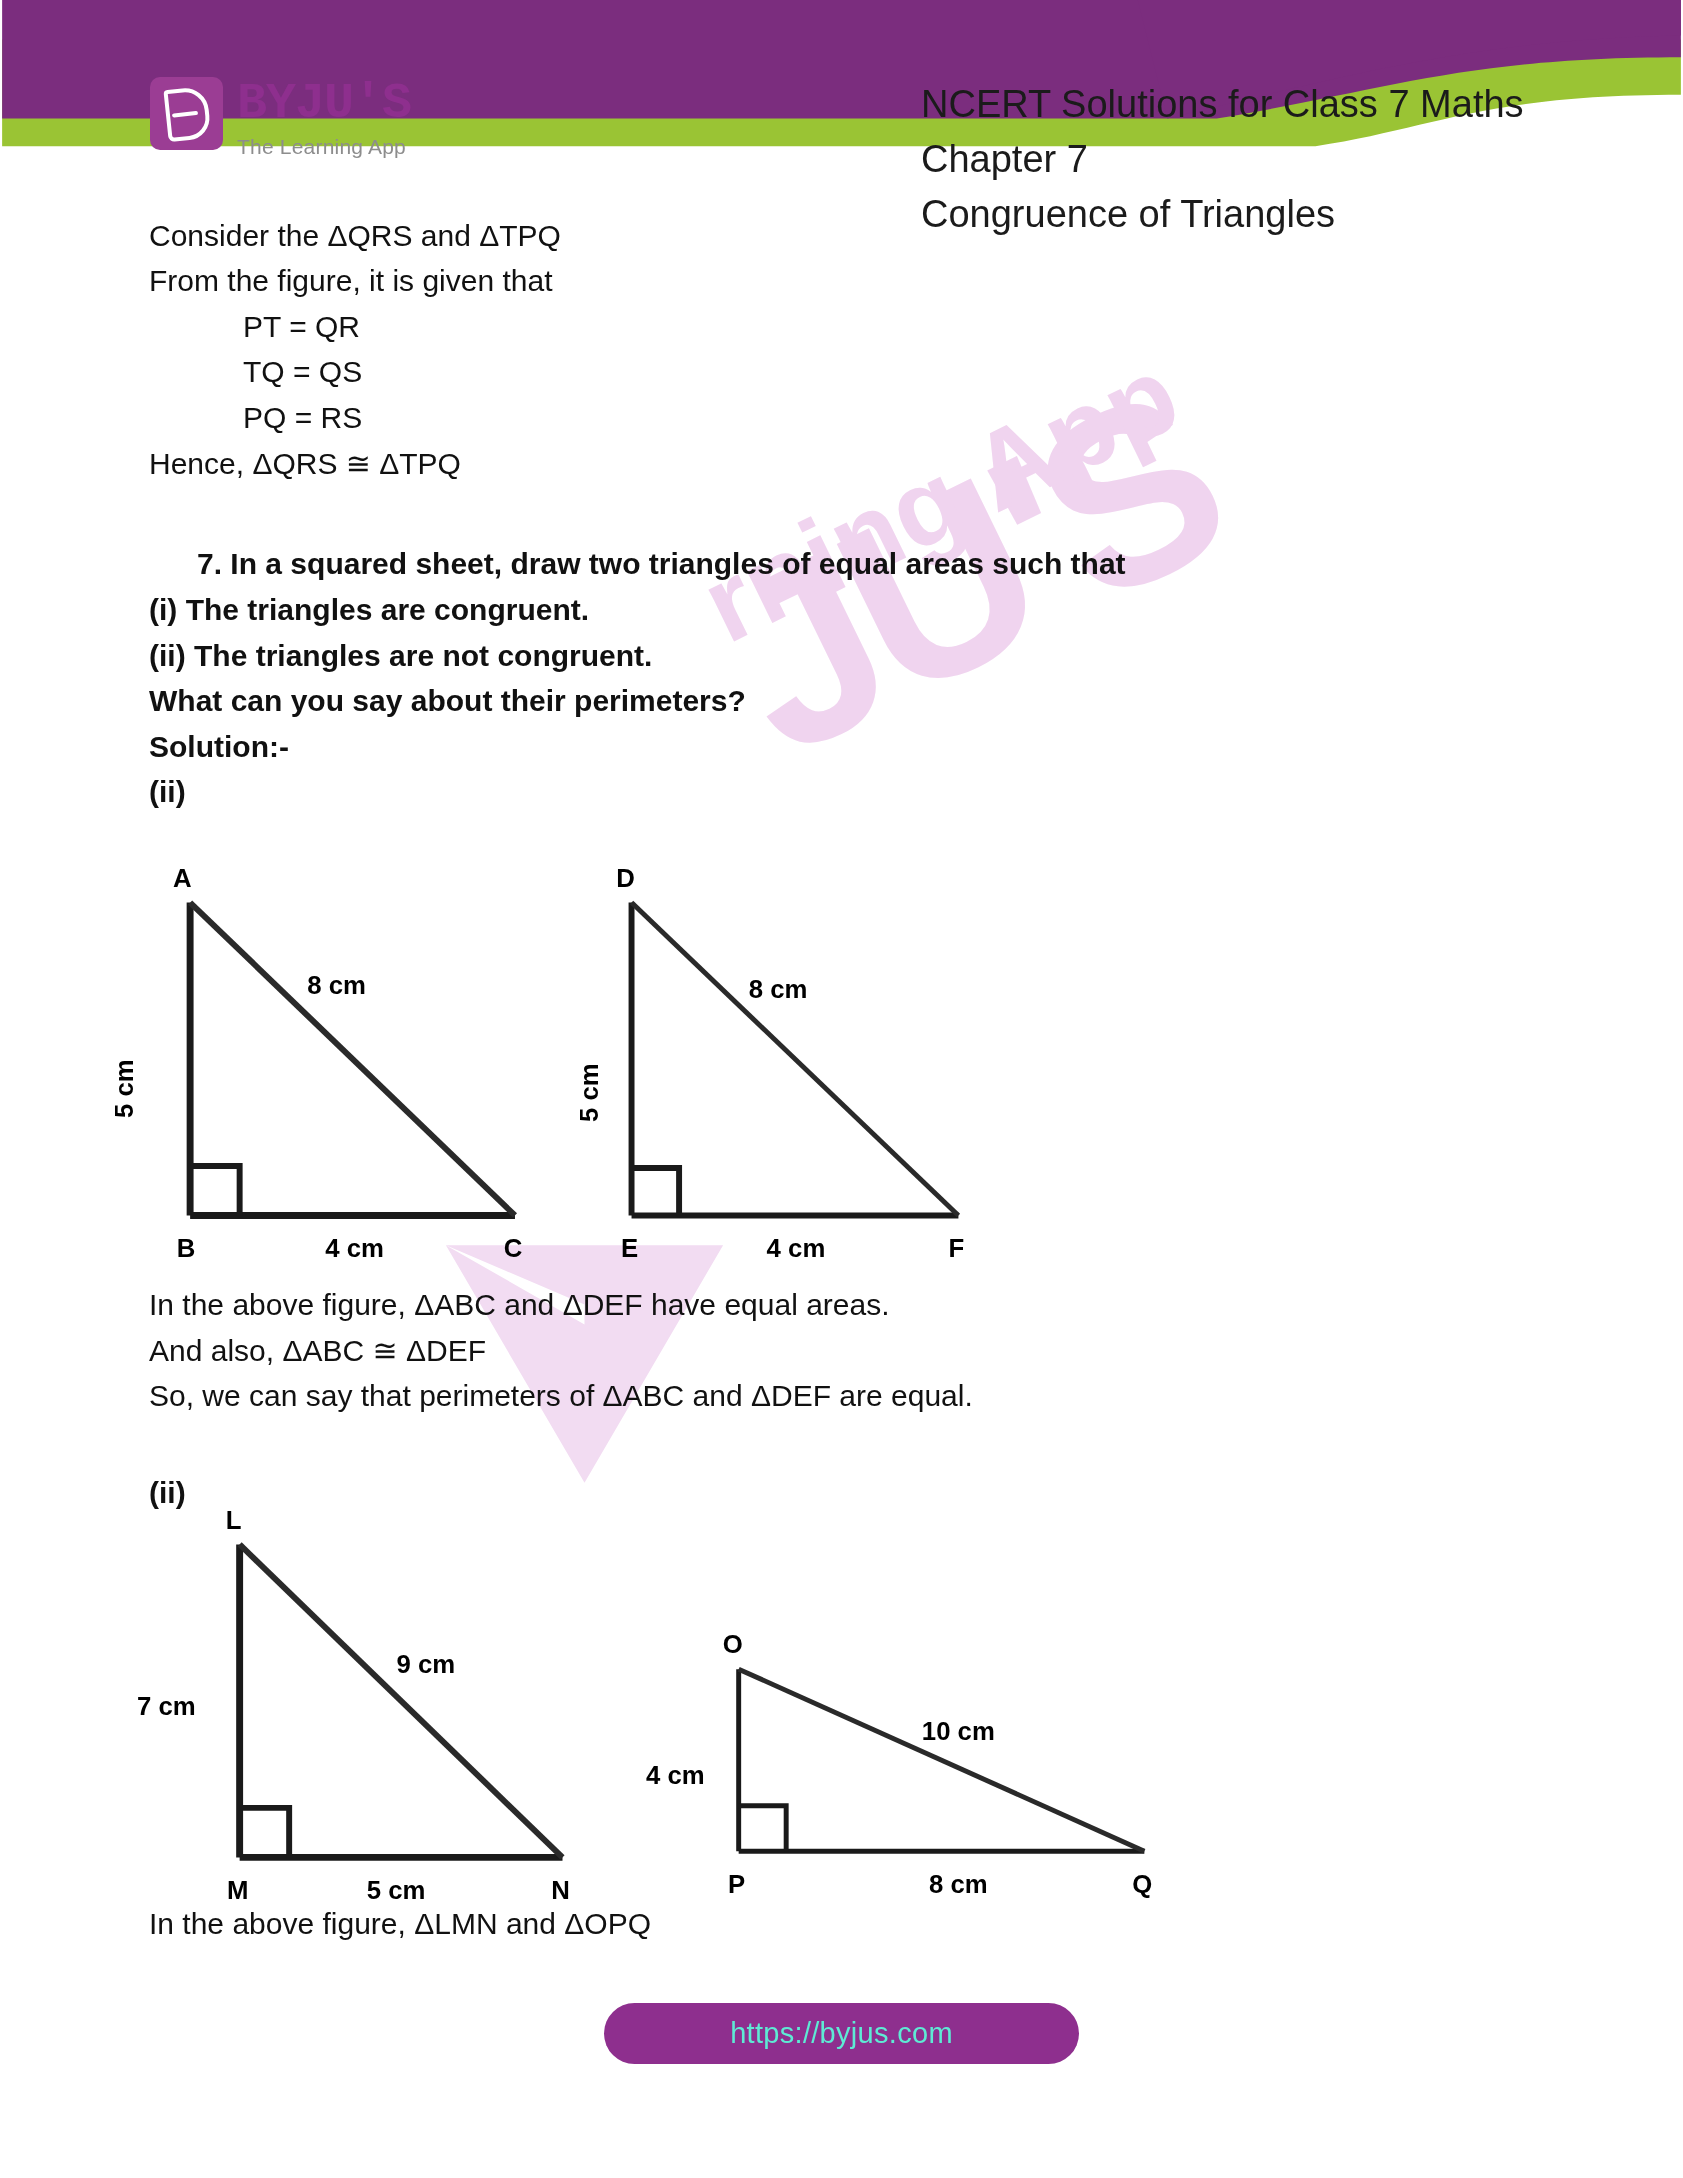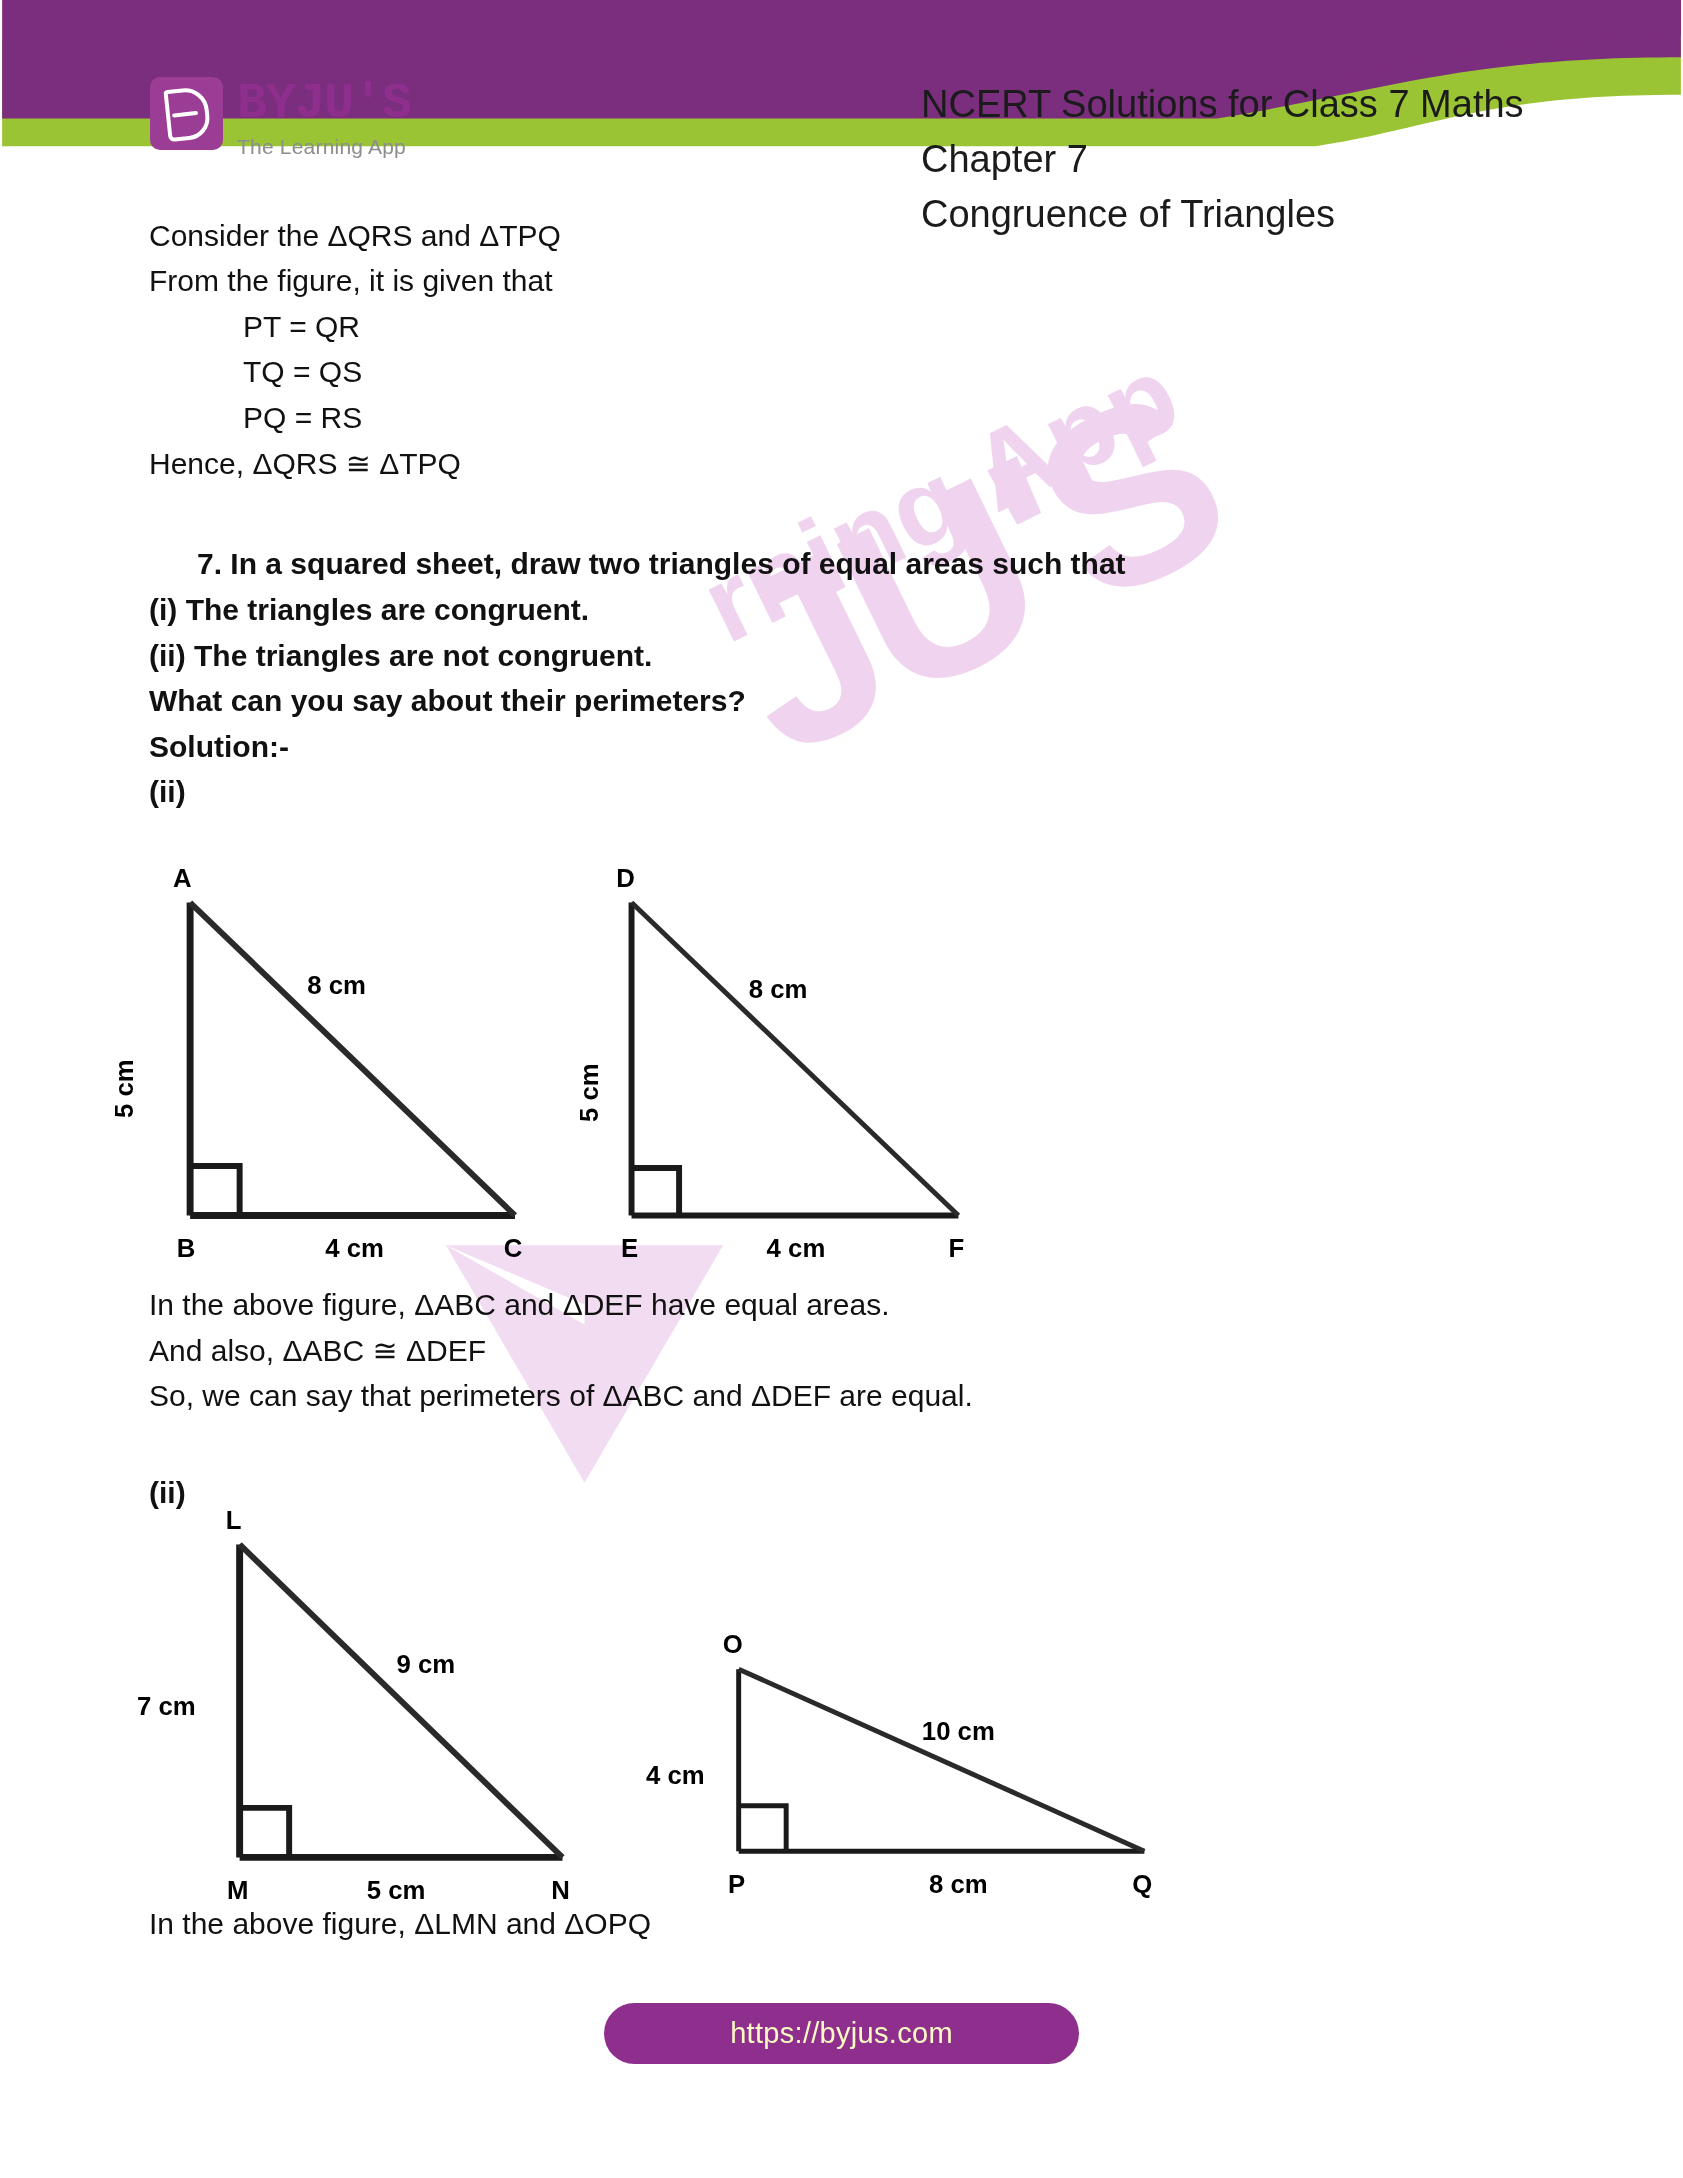--- a/index.html
+++ b/index.html
@@ -162,21 +162,21 @@
     width: 475px;
     height: 61px;
     background: #8e2f8e;
     border-radius: 34px;
     display: flex;
     align-items: center;
     justify-content: center;
     z-index: 4;
   }
   .footer-pill span {
-    color: #fef9c3;
+    color: #5eead4;
     font-size: 29px;
     letter-spacing: 0.3px;
     font-family: "Liberation Sans", sans-serif;
   }
 </style>
 </head>
 <body>
 
 <div class="band-wrap">
   <svg class="band-svg" width="1683" height="158" viewBox="0 0 1700 160" xmlns="http://www.w3.org/2000/svg">

